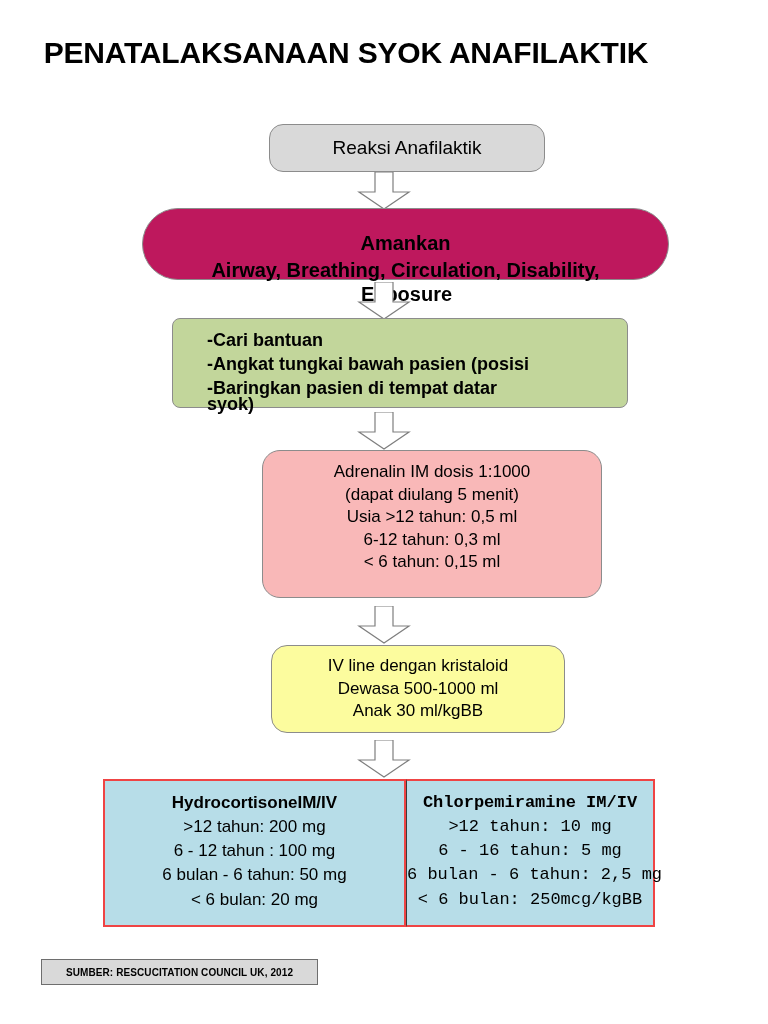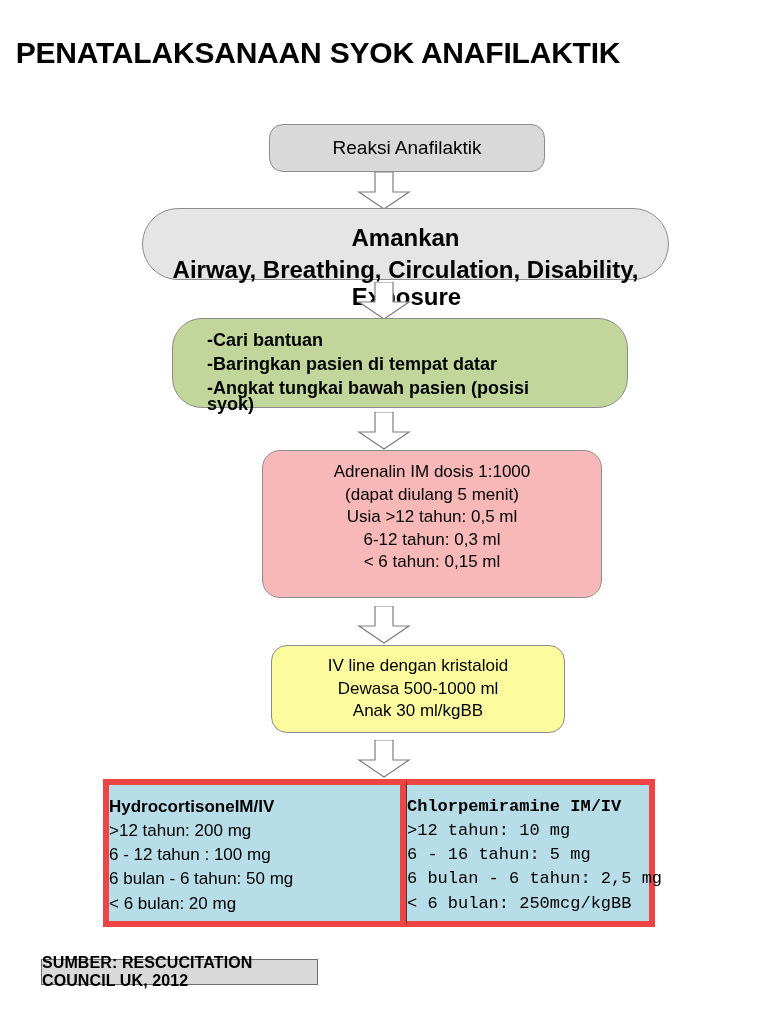--- a/index.html
+++ b/index.html
@@ -25,20 +25,21 @@
   .page-title {
     position: absolute;
     left: 0;
     top: 36px;
     width: 636px;
     text-align: center;
     font-size: 30px;
     font-weight: bold;
     letter-spacing: -0.2px;
     color: #000;
+    padding-left: 28px;
   }
 
   
   .node {
     position: absolute;
     box-sizing: border-box;
     border: 1px solid #8c8c8c;
     text-align: center;
     line-height: 1.33;
   }
@@ -57,38 +58,38 @@
     font-size: 19px;
     font-weight: bold;
     display: flex;
     align-items: center;
     justify-content: center;
   }
 
   #node-amankan {
     left: 142px; top: 208px;
     width: 527px; height: 72px;
-    background: #e5e5e5;
+    background: #be185d;
     border-radius: 40px;
-    font-size: 24px;
-    font-weight: bold;
-    padding-top: 13px;
+    font-size: 20px;
+    font-weight: bold;
+    padding-top: 21px;
   }
   #node-amankan .overflow-line {
     position: absolute;
     left: 0; top: 72px;
     width: 527px;
     text-align: center;
   }
 
   #node-tindakan {
     left: 172px; top: 318px;
     width: 456px; height: 90px;
     background: #c2d69b;
-    border-radius: 30px;
+    border-radius: 8px;
     font-size: 18px;
     font-weight: bold;
     text-align: left;
     padding: 10px 0 0 34px;
     box-sizing: border-box;
   }
   #node-tindakan .overflow-line {
     position: absolute;
     left: 34px; top: 74px;
     text-align: left;
@@ -118,21 +119,22 @@
   #node-obat {
     position: absolute;
     left: 103px; top: 779px;
     width: 597px; height: 148px;
     display: flex;
     box-sizing: border-box;
   }
   .obat-col {
     box-sizing: border-box;
     background: #b7dde8;
-    border: 6px solid #ef4444;
+    border: 2px solid #ef4444;
+    text-align: center;
     font-size: 17px;
     line-height: 1.42;
     padding-top: 10px;
   }
   #obat-col-left  { width: 303px; }
   #obat-col-right { width: 249px; border-left: 1px solid #3b3b3b; font-family: Liberation Mono, monospace; }
   .obat-col .bold { font-weight: bold; }
   .obat-col .line { display: block; white-space: nowrap; }
 
   
@@ -146,21 +148,21 @@
   #source-box {
     position: absolute;
     left: 41px; top: 959px;
     width: 277px; height: 26px;
     background: #d9d9d9;
     border: 1px solid #6e6e6e;
     box-sizing: border-box;
     display: flex;
     align-items: center;
     justify-content: center;
-    font-size: 16px;
+    font-size: 10px;
     font-weight: bold;
     letter-spacing: 0.1px;
   }
 </style>
 </head>
 <body>
 
 <div id="page">
 
   <div class="page-title">PENATALAKSANAAN SYOK ANAFILAKTIK</div>
@@ -182,22 +184,22 @@
   </div>
 
   <div class="arrow" style="left:356px; top:282px;">
     <svg width="56" height="38" viewBox="0 0 56 38">
       <polygon points="19,0 37,0 37,20 53,20 28,37 3,20 19,20" fill="#ffffff" stroke="#7f7f7f" stroke-width="1.2"></polygon>
     </svg>
   </div>
 
   <div class="node" id="node-tindakan">
     <span class="line">-Cari bantuan</span>
+    <span class="line">-Angkat tungkai bawah pasien (posisi</span>
     <span class="line">-Baringkan pasien di tempat datar</span>
-    <span class="line">-Angkat tungkai bawah pasien (posisi</span>
     <span class="line overflow-line">syok)</span>
   </div>
 
   <div class="arrow" style="left:356px; top:412px;">
     <svg width="56" height="38" viewBox="0 0 56 38">
       <polygon points="19,0 37,0 37,20 53,20 28,37 3,20 19,20" fill="#ffffff" stroke="#7f7f7f" stroke-width="1.2"></polygon>
     </svg>
   </div>
 
   <div class="node" id="node-adrenalin">

